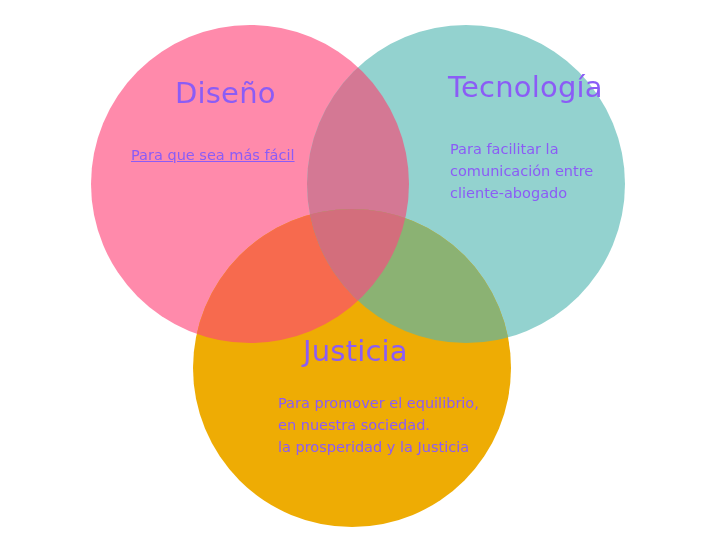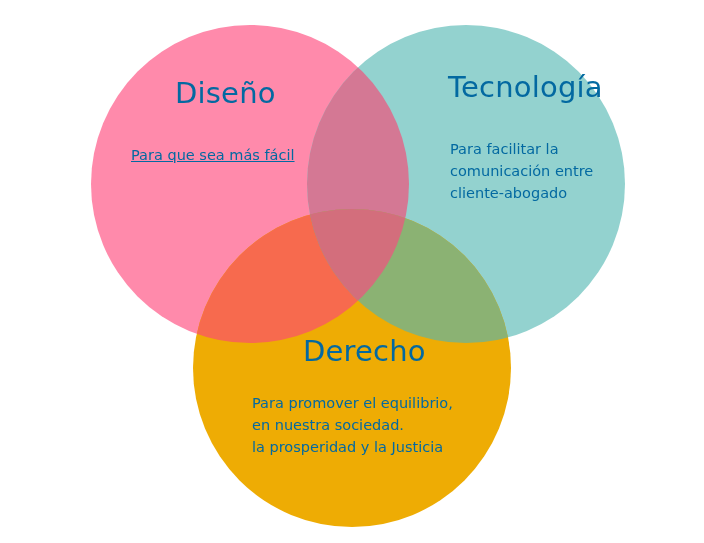--- a/index.html
+++ b/index.html
@@ -1,19 +1,19 @@
 <!DOCTYPE html>
 <html><head>
   <meta charset="utf-8">
   <style>
     html, body { margin: 0; padding: 0; background: #ffffff; }
     body { width: 704px; height: 543px; position: relative; overflow: hidden;
            font-family: "DejaVu Sans", "Liberation Sans", sans-serif; }
     svg.venn { position: absolute; left: 0; top: 0; }
-    .label { position: absolute; color: #0369a1; }
+    .label { position: absolute; color: #8b5cf6; }
     .title { font-size: 29px; font-weight: normal; letter-spacing: 0.2px; white-space: nowrap; }
     .desc { font-size: 14.5px; line-height: 22px; }
   </style>
 </head>
 <body>
 
 <svg class="venn" width="704" height="543" viewBox="0 0 704 543">
   <defs>
     <clipPath id="clipPink">
         <circle cx="250" cy="184" r="159"></circle>
@@ -50,18 +50,18 @@
   <div>Para que sea más fácil</div>
 </div>
 
 <div class="label title" style="left:448px; top:70px;">Tecnología</div>
 <div class="label desc" style="left:450px; top:138px; width:170px;">
   <div>Para facilitar la</div>
   <div>comunicación entre</div>
   <div>cliente-abogado</div>
 </div>
 
-<div class="label title" style="left:303px; top:334px;">Derecho</div>
-<div class="label desc" style="left:252px; top:392px; width:220px;">
+<div class="label title" style="left:303px; top:334px;">Justicia</div>
+<div class="label desc" style="left:278px; top:392px; width:220px;">
   <div>Para promover el equilibrio,</div>
   <div>en nuestra sociedad.</div>
   <div>la prosperidad y la Justicia</div>
 </div>
 
 </body></html>

